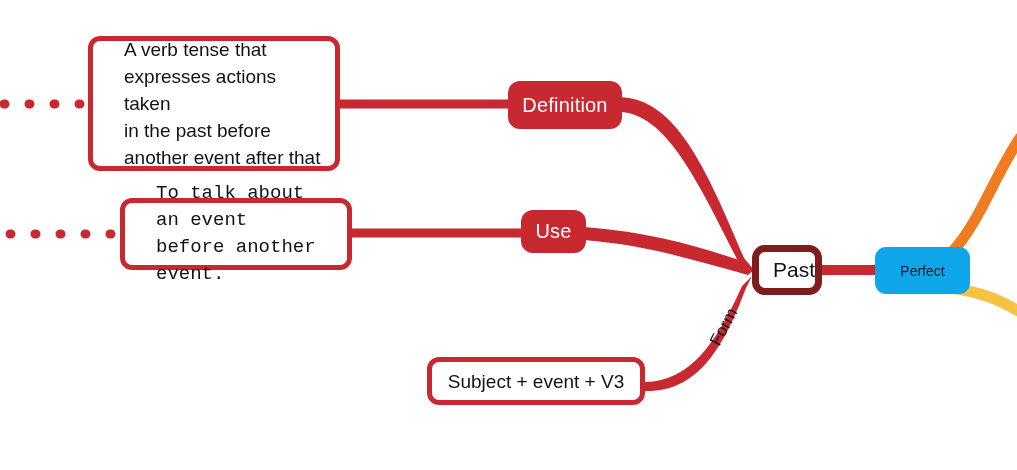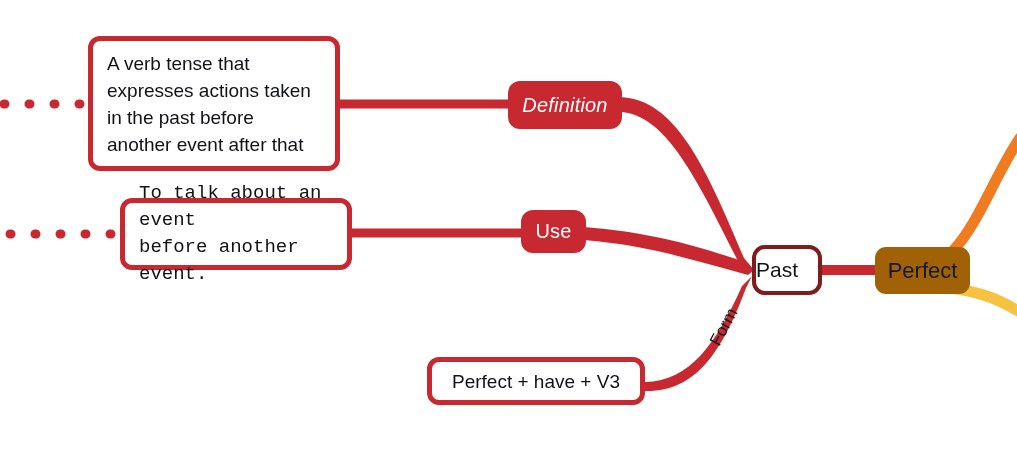--- a/index.html
+++ b/index.html
@@ -14,47 +14,47 @@
   .node{position:absolute;box-sizing:border-box;display:flex;align-items:center;justify-content:flex-start;}
 
   
   .leafbox{
     background:#ffffff;
     border:5px solid #C8282F;
     border-radius:12px;
     color:#111318;
     font-size:19px;
     line-height:27px;
-    padding:8px 12px 8px 14px;
+    padding:8px 12px 8px 31px;
     white-space:pre-line;
   }
   
   .pill{
     background:#C8282F;
     border-radius:12px;
     color:#ffffff;
     font-size:20px;
     justify-content:center;
     letter-spacing:.2px;
   }
   
   .centralbox{
     background:#ffffff;
-    border:4px solid #7f1d1d;
+    border:7px solid #7f1d1d;
     border-radius:13px;
     color:#111318;
     font-size:21px;
-    justify-content:flex-start;
+    justify-content:flex-end;
   }
   
   .graybox{
-    background:#a16207;
+    background:#0ea5e9;
     border-radius:11px;
     color:#15182b;
-    font-size:22px;
+    font-size:14px;
     justify-content:center;
   }
   .edgelabel{
     position:absolute;
     font-size:17px;
     color:#14161c;
     transform-origin:left top;
     white-space:nowrap;
   }
 </style>
@@ -104,24 +104,24 @@
 in the past before
 another event after that</span>
 </div>
 
 <div class="node leafbox" style="left:120px;top:198px;width:232px;height:72px;font-family:Liberation Mono, monospace;">
   <span>To talk about an event
 before another event.</span>
 </div>
 
 <div class="node leafbox" style="left:427px;top:357px;width:218px;height:48px;justify-content:center;padding:0 14px;">
-  <span>Perfect + have + V3</span>
+  <span>Subject + event + V3</span>
 </div>
 
-<div class="node pill" style="left:508px;top:81px;width:114px;height:48px;font-style:italic;">
+<div class="node pill" style="left:508px;top:81px;width:114px;height:48px;">
   <span>Definition</span>
 </div>
 
 <div class="node pill" style="left:521px;top:210px;width:65px;height:43px;">
   <span>Use</span>
 </div>
 
 <div class="edgelabel" style="left:706px;top:340px;transform:rotate(-62deg);">
   <span>Form</span>
 </div>

